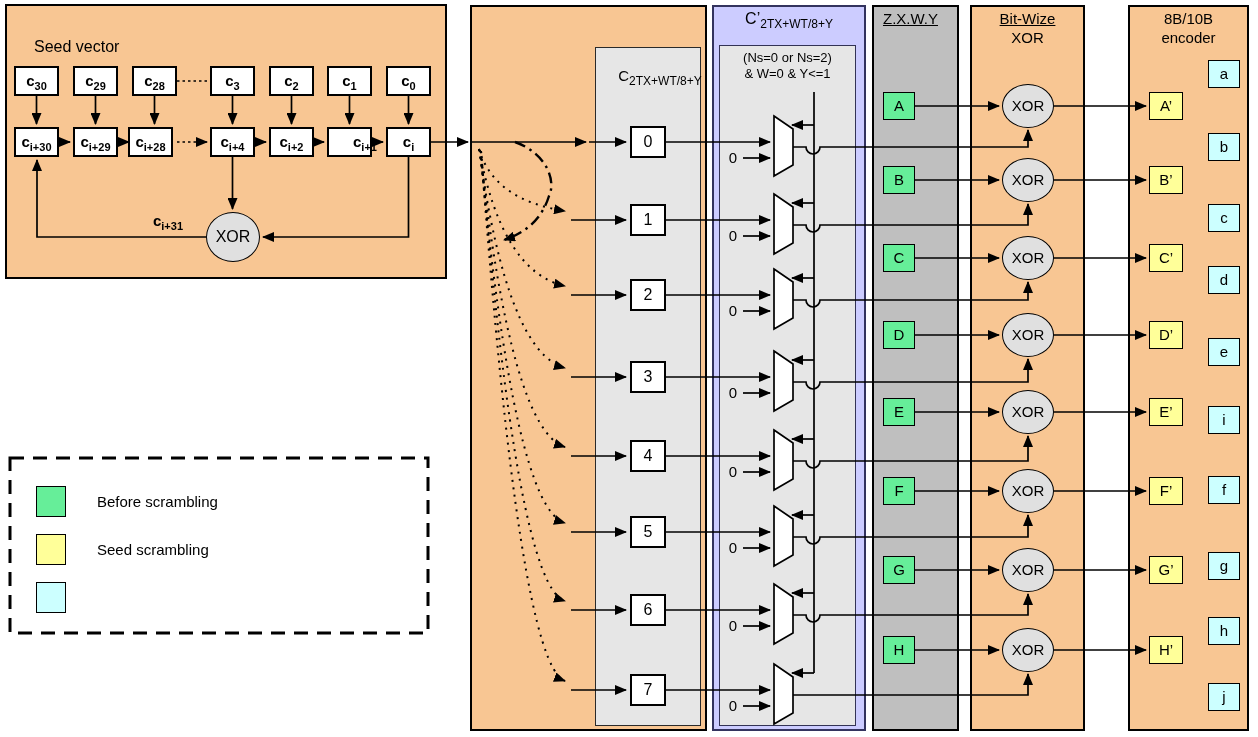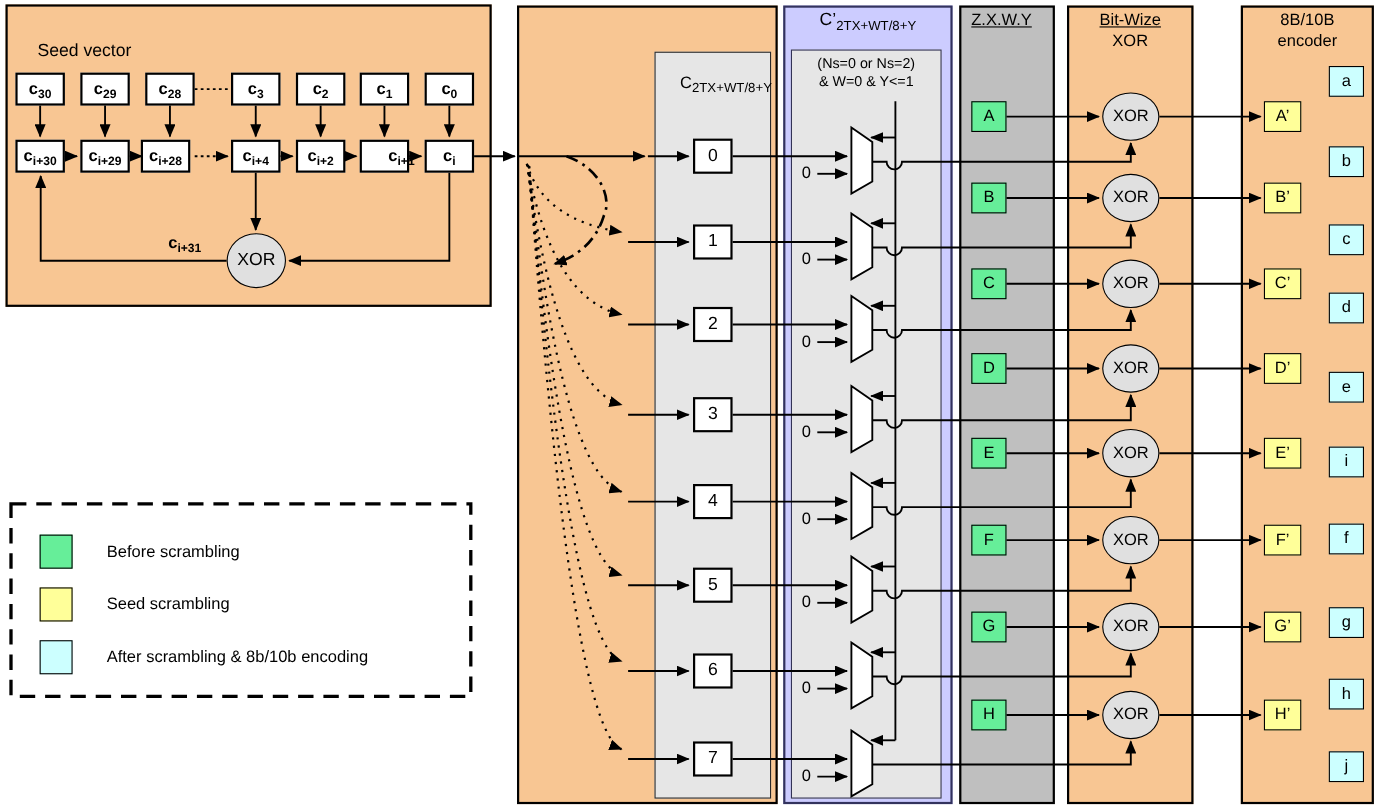--- a/index.html
+++ b/index.html
@@ -143,21 +143,20 @@
   <div class="nodebox cyan" style="top:476px;">f</div>
   <div class="nodebox cyan" style="top:552px;">g</div>
   <div class="nodebox cyan" style="top:617px;">h</div>
   <div class="nodebox cyan" style="top:683px;">j</div>
 
   <div class="swatch" style="top:486px;background:#66EE99;"></div>
   <div class="swatch" style="top:534px;background:#FFFF99;"></div>
   <div class="swatch" style="top:582px;background:#CCFFFF;"></div>
   <div class="legendtxt" style="top:493px;">Before scrambling</div>
   <div class="legendtxt" style="top:541px;">Seed scrambling</div>
-  <div class="legendtxt" style="top:589px;">After scrambling &amp; 8b/10b encoding</div>
 
   <svg id="wires" width="1258" height="737" viewBox="0 0 1258 737">
     <defs>
       <marker id="arr" markerUnits="userSpaceOnUse" markerWidth="13" markerHeight="10" refX="11" refY="5" orient="auto">
         <path d="M0,0 L12,5 L0,10 z" fill="#000"></path>
       </marker>
     </defs>
 
     <rect x="10" y="458" width="418" height="175" fill="none" stroke="#000" stroke-width="3" stroke-dasharray="14 9"></rect>
 

